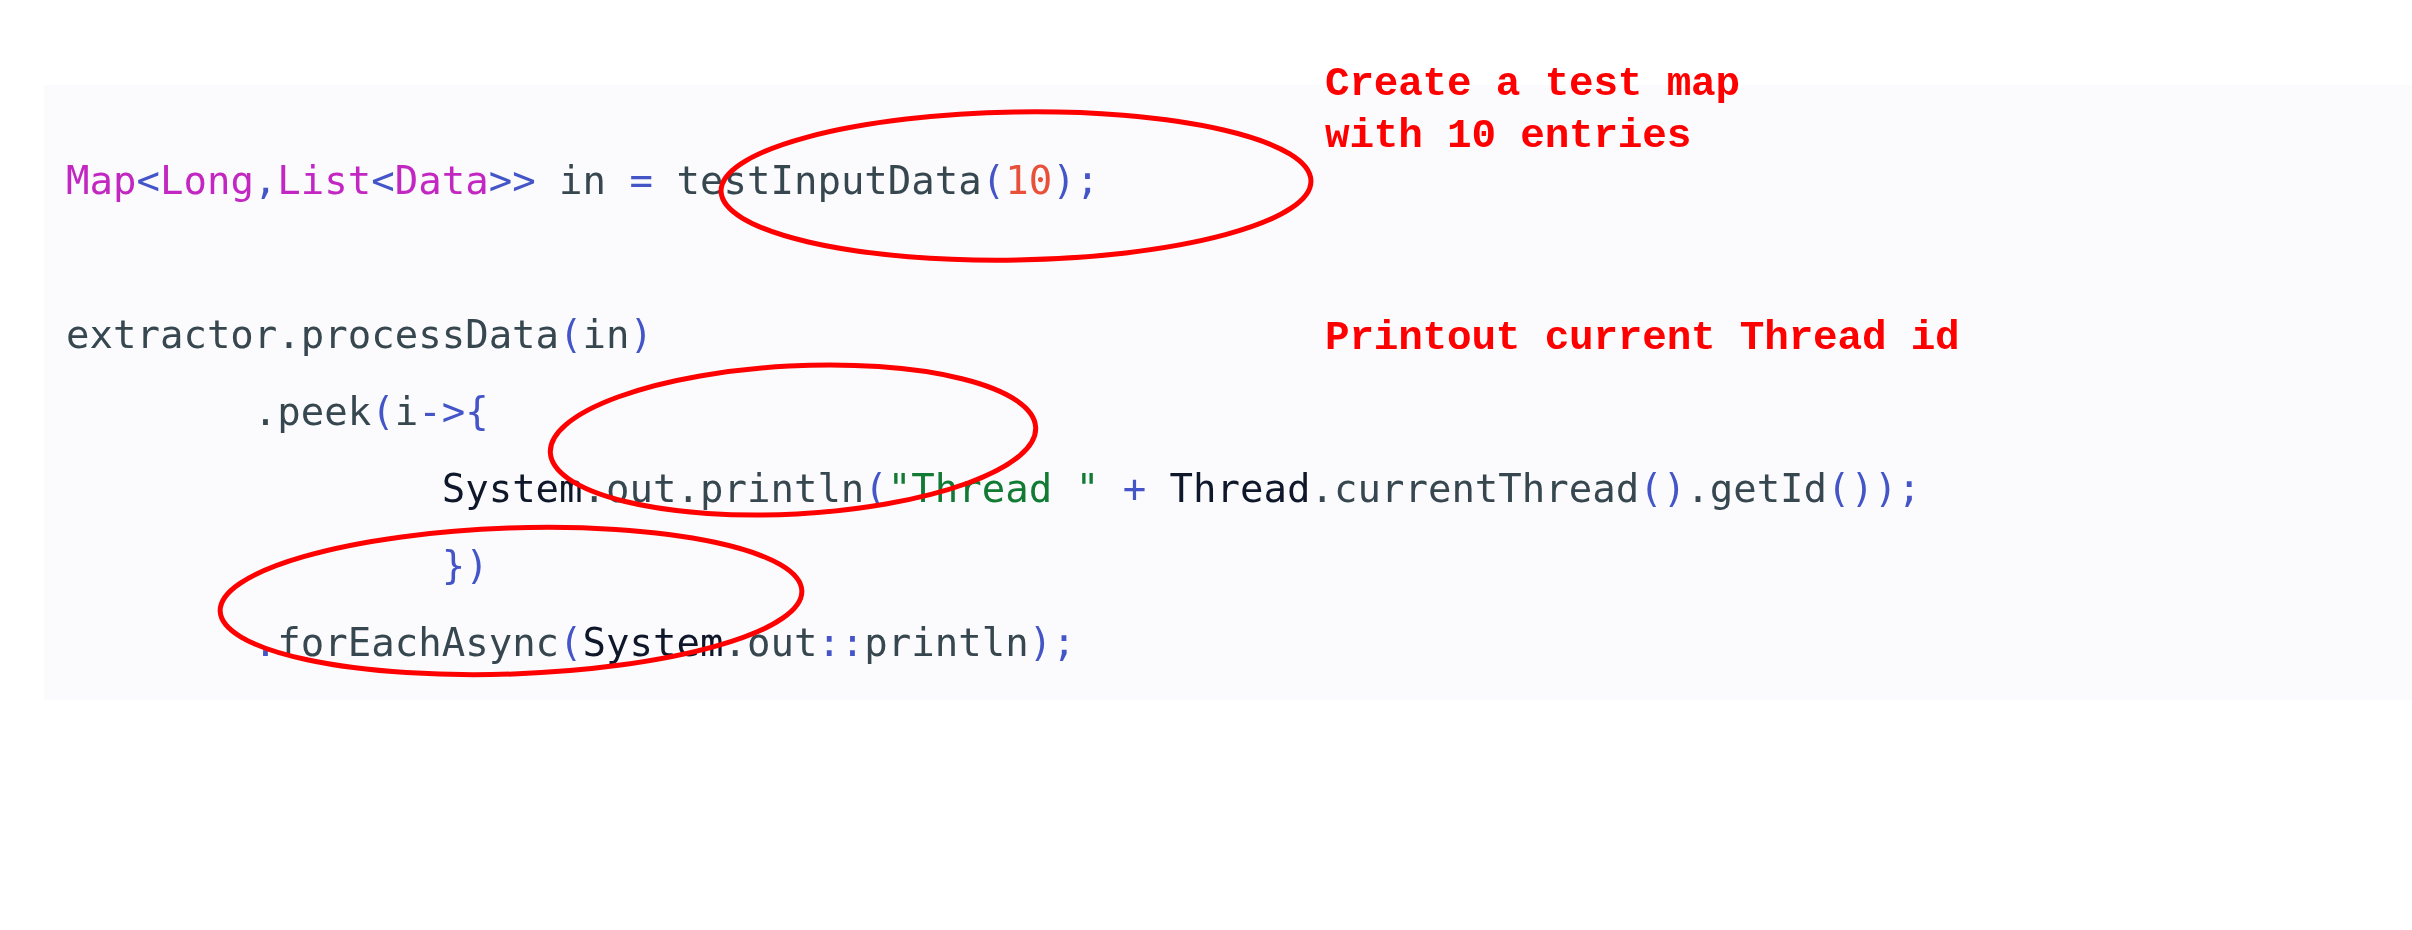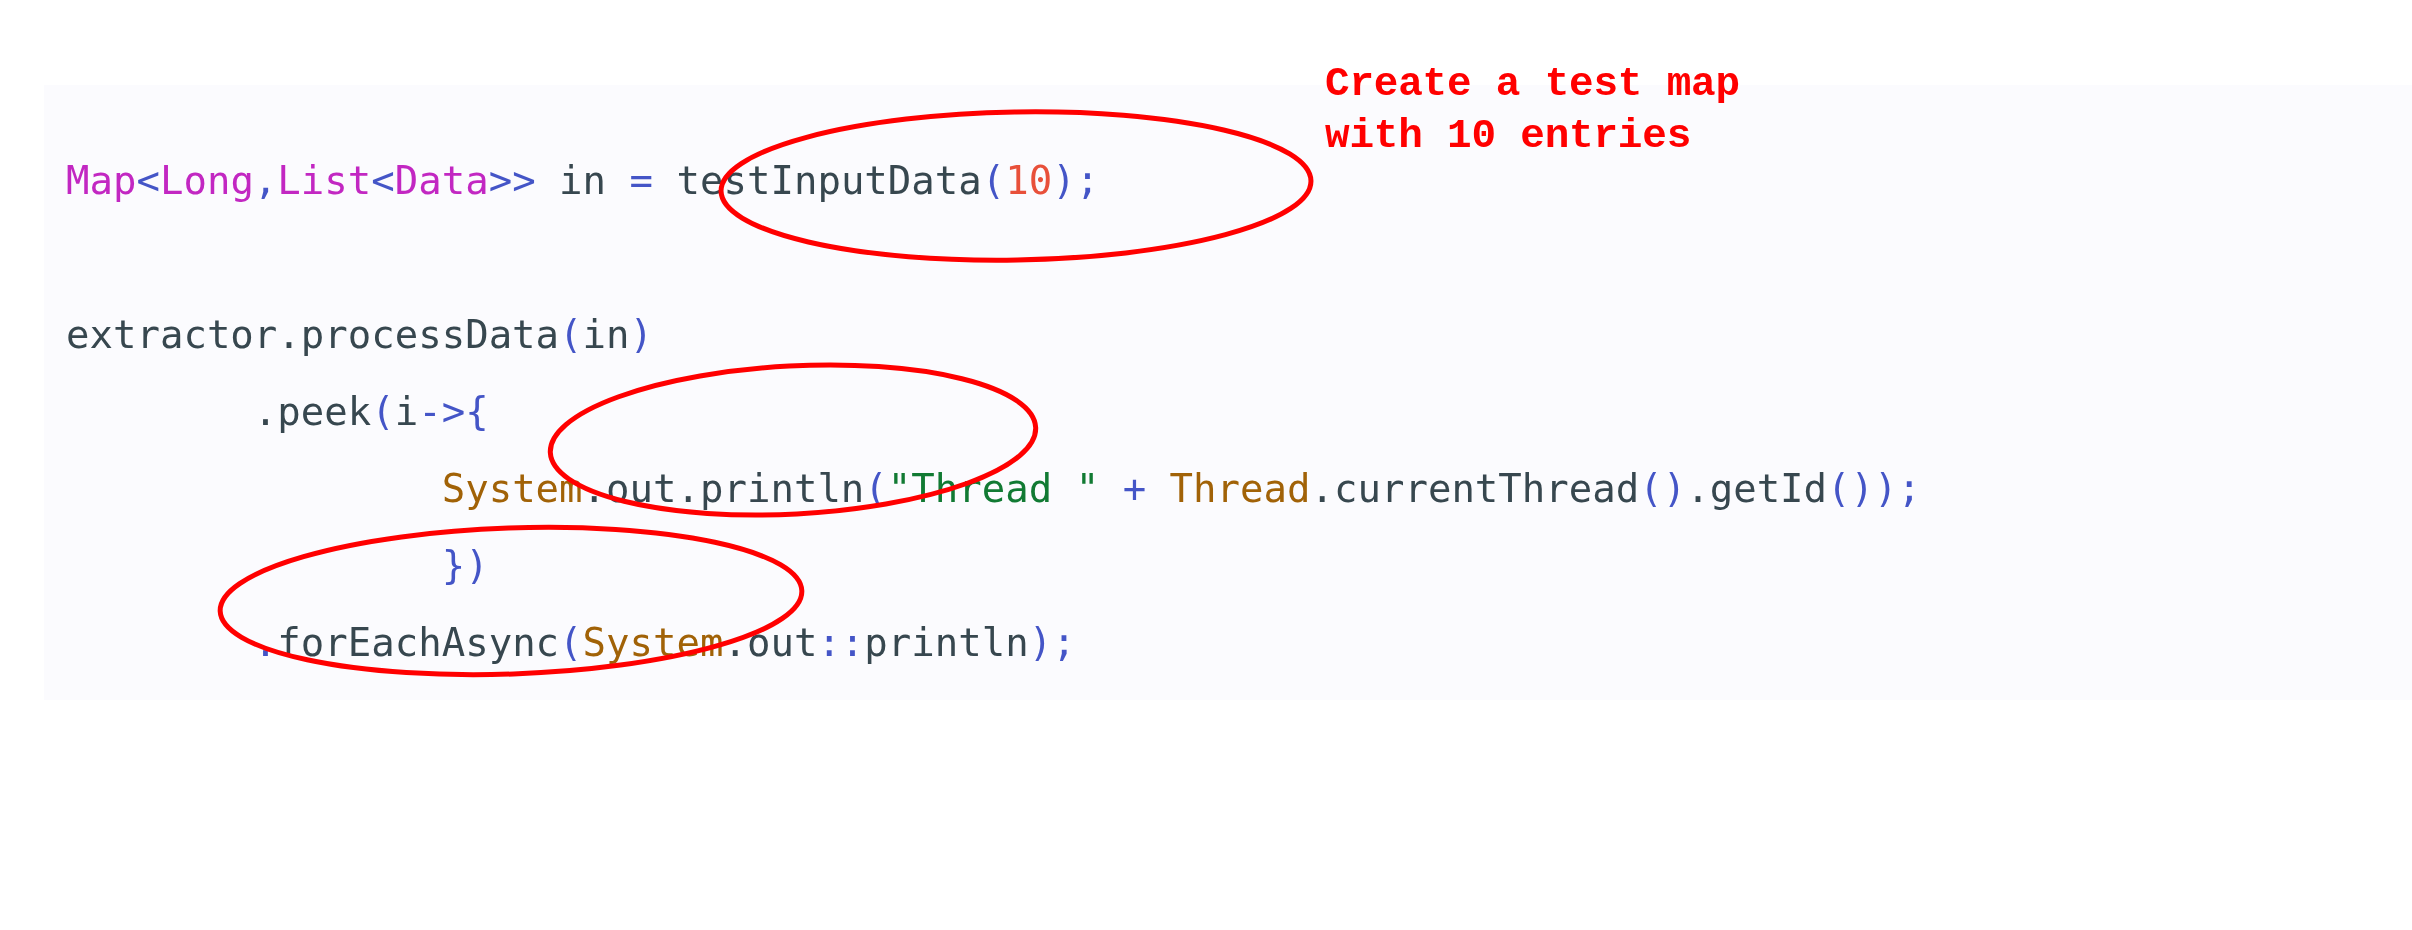--- a/index.html
+++ b/index.html
@@ -40,21 +40,21 @@
   }
 
   .ln { display: block; height: 77px; }
 
   
   .t-type   { color: #c227c2; }
   .t-op     { color: #4455c7; }
   .t-plain  { color: #37474f; }
   .t-num    { color: #e8503a; }
   .t-str    { color: #117a33; }
-  .t-cls    { color: #a16207; }
+  .t-cls    { color: #0f172a; }
 
   
   #overlay {
     position: absolute;
     left: 0; top: 0;
     width: 2412px;
     height: 930px;
     pointer-events: none;
   }
 
@@ -84,14 +84,15 @@
   <svg id="overlay" width="2412" height="930" viewBox="0 0 2412 930" xmlns="http://www.w3.org/2000/svg">
     <g id="ellipse-group">
         <ellipse cx="1016" cy="186" rx="295" ry="74" fill="none" stroke="#ff0000" stroke-width="5" transform="rotate(-1 1016 186)"></ellipse>
         <ellipse cx="793" cy="440" rx="243" ry="74" fill="none" stroke="#ff0000" stroke-width="5" transform="rotate(-3 793 440)"></ellipse>
         <ellipse cx="511" cy="601" rx="291" ry="73" fill="none" stroke="#ff0000" stroke-width="5" transform="rotate(-2 511 601)"></ellipse>
       </g>
   </svg>
 
   <div class="note" id="note-1">Create a test map
 with 10 entries</div>
+  <div class="note" id="note-2">Printout current Thread id</div>
 
 </div>
 
 </body></html>

